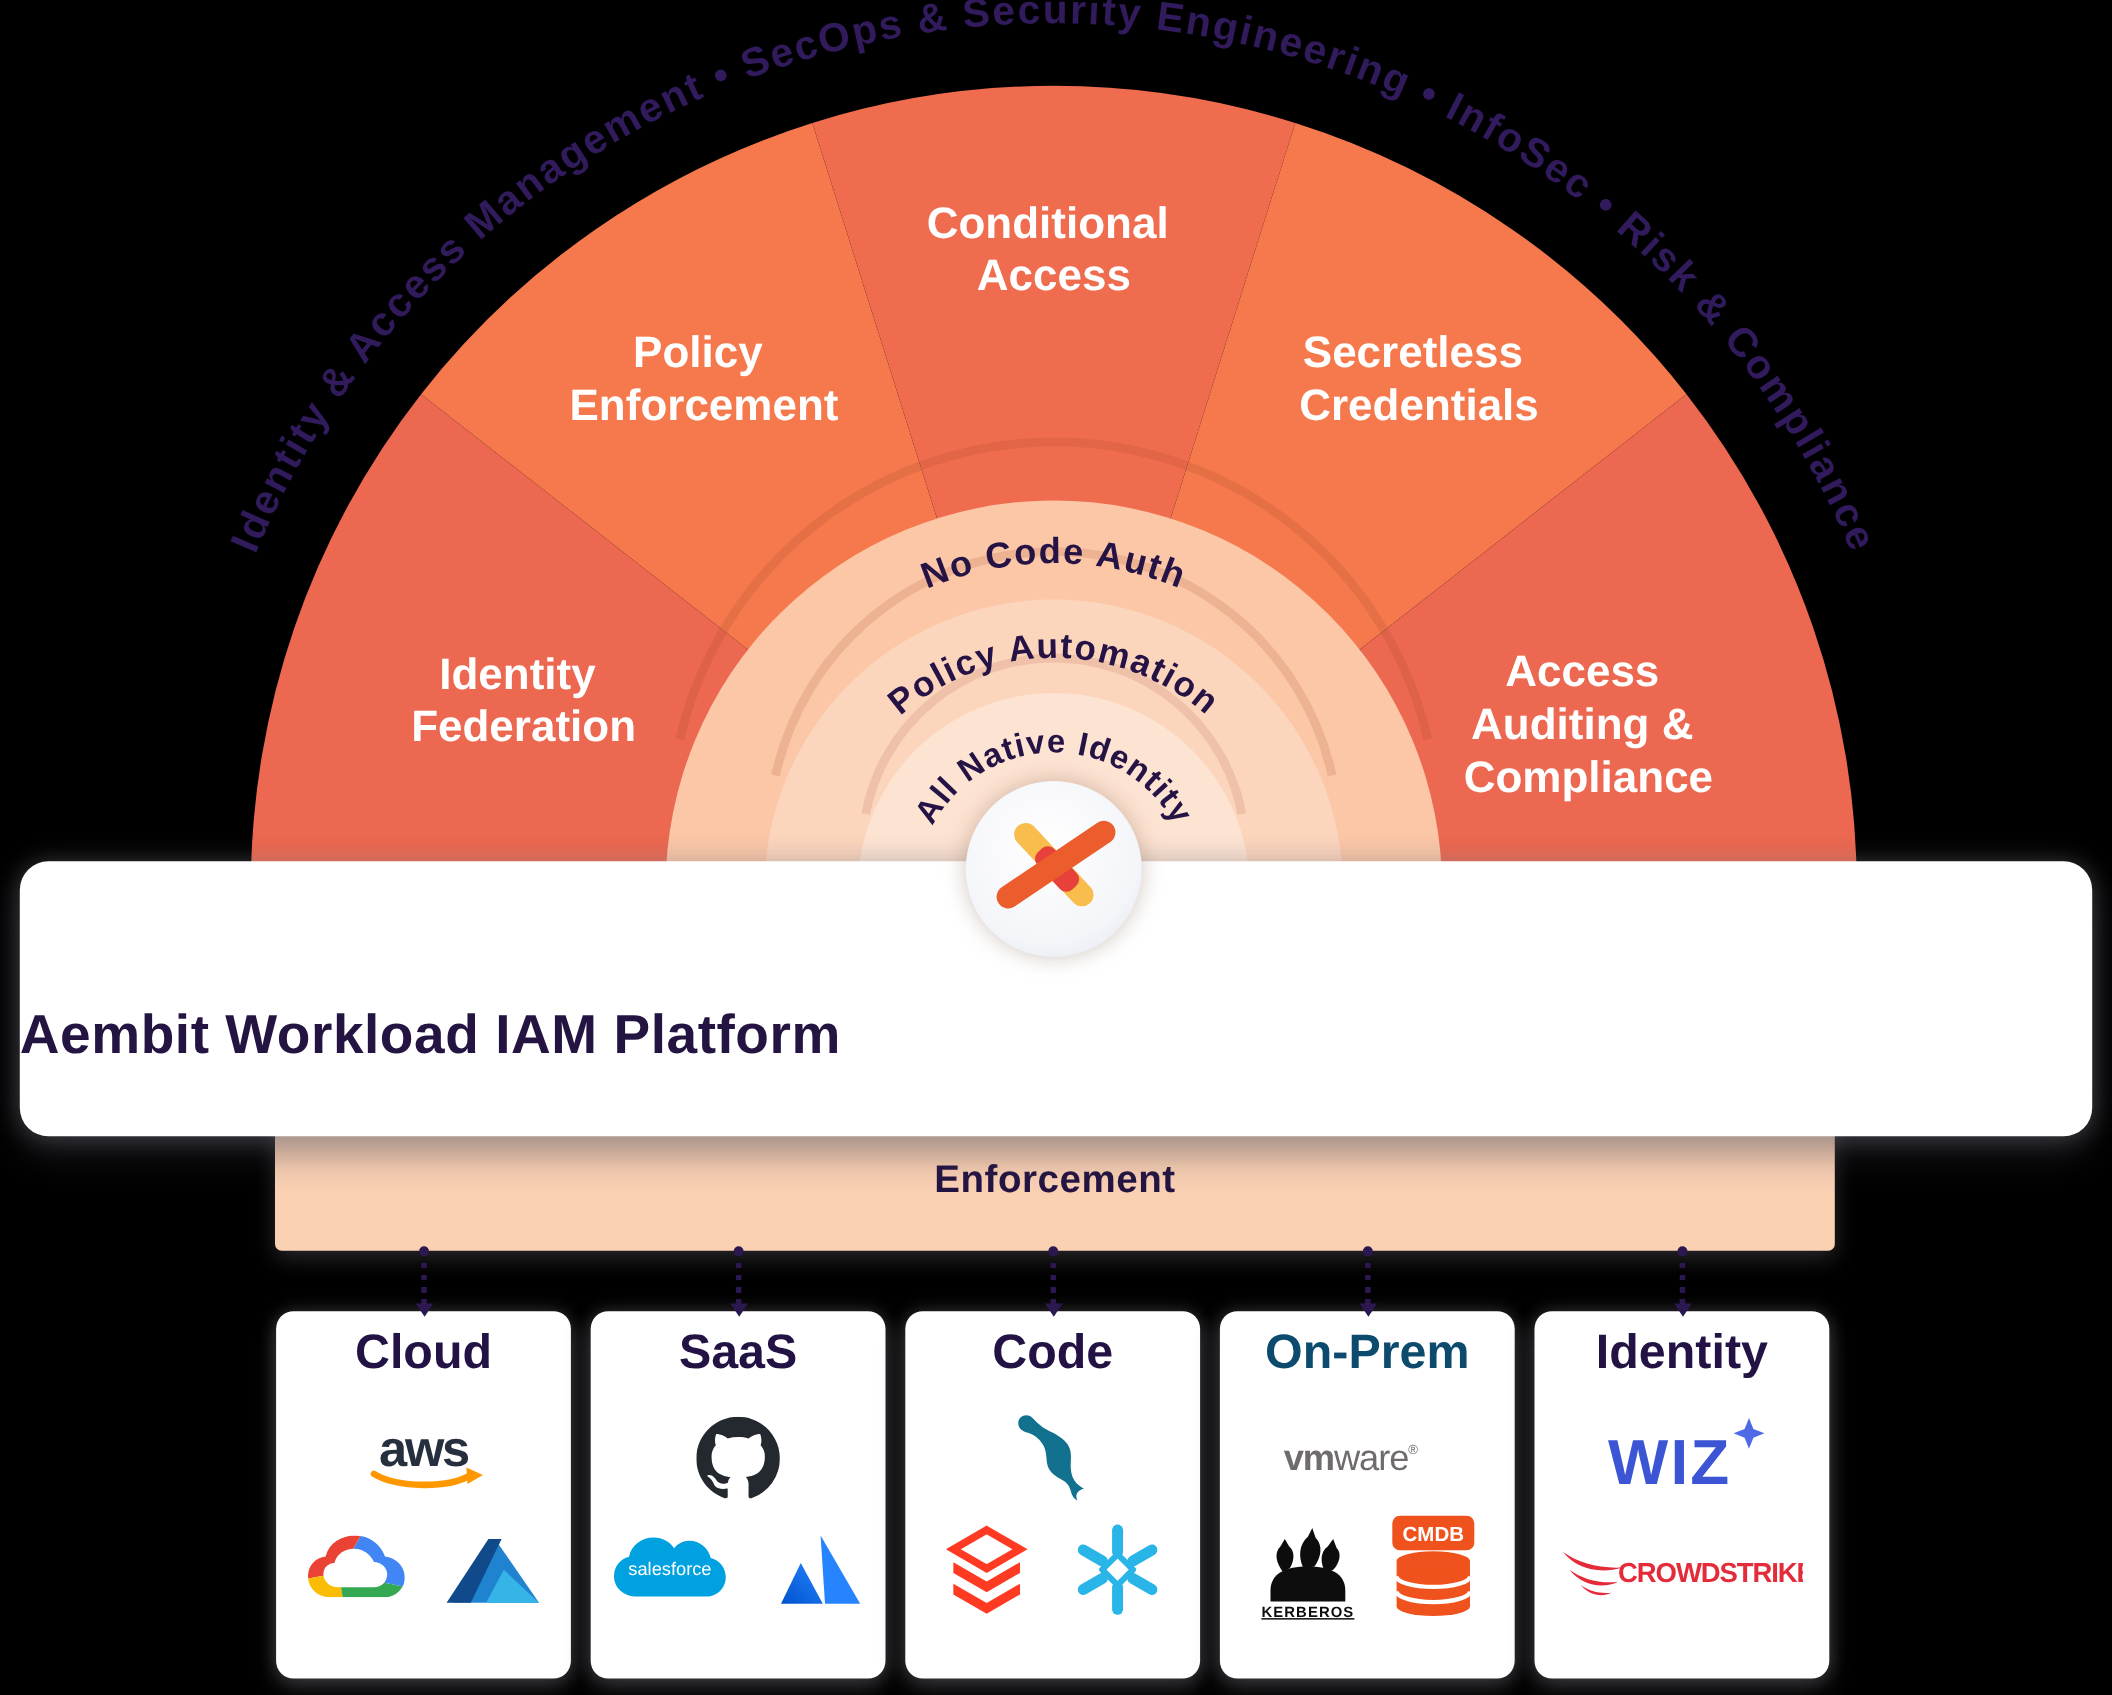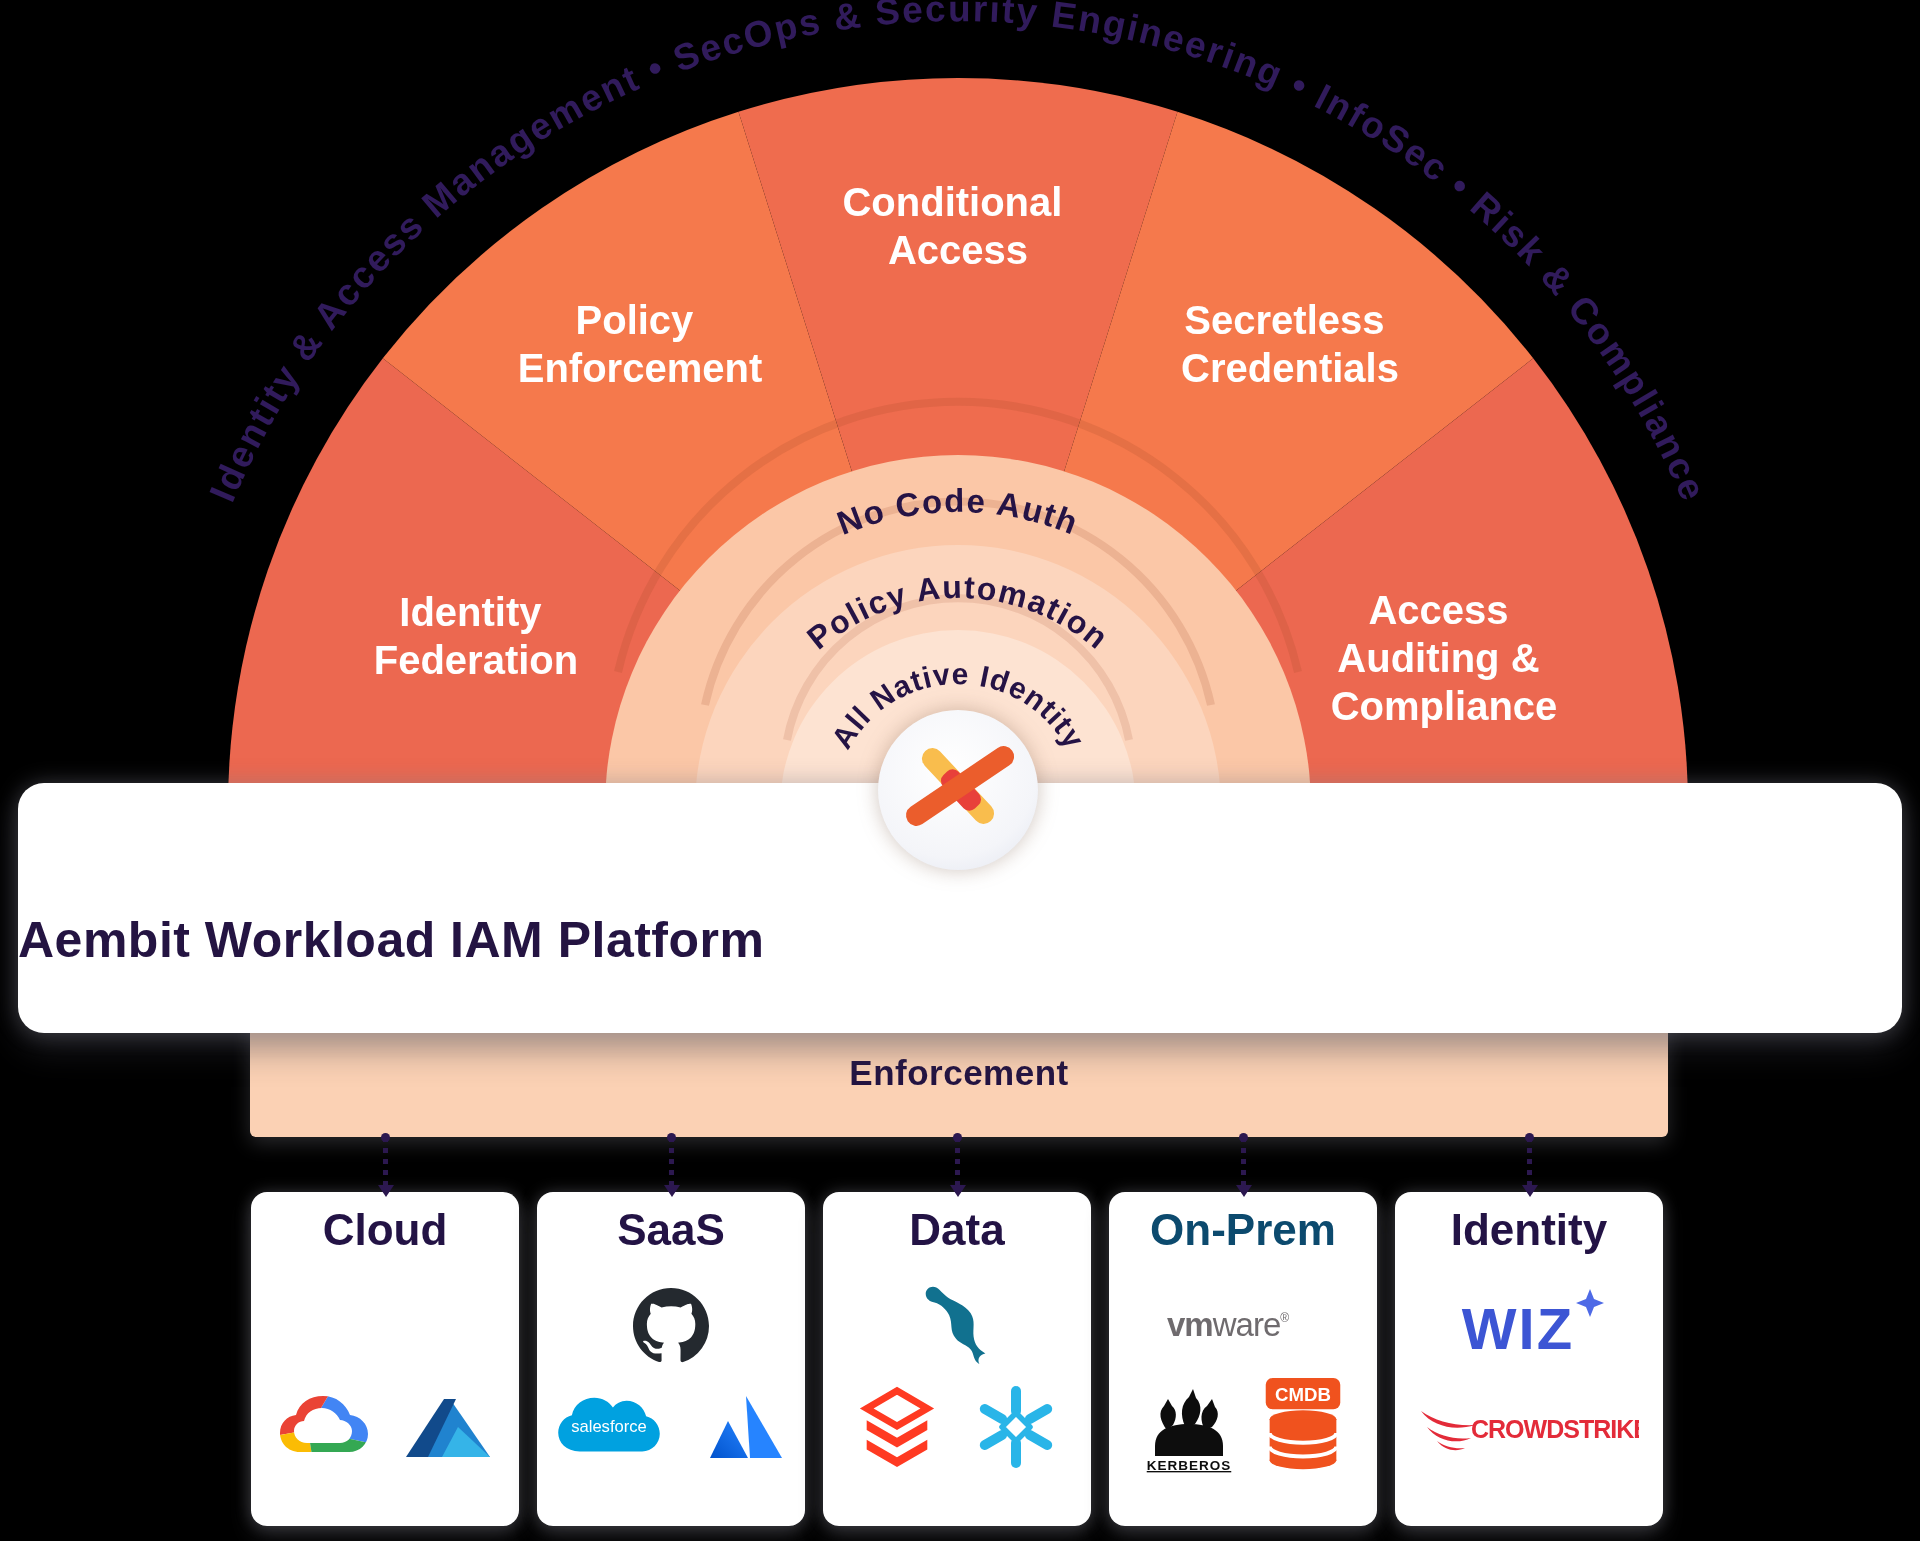--- a/index.html
+++ b/index.html
@@ -138,20 +138,27 @@
   </svg>
 
   <div class="connector" style="left:383px;"></div>
   <div class="connector" style="left:669px;"></div>
   <div class="connector" style="left:955px;"></div>
   <div class="connector" style="left:1241px;"></div>
   <div class="connector" style="left:1527px;"></div>
 
   <div class="card" style="left:251px;">
     <div class="card-title" style="color:#231345;">Cloud</div>
+    <div class="logo-main">
+      <svg width="150" height="70" viewBox="0 0 150 70">
+        <text x="75" y="42" text-anchor="middle" font-size="46" font-weight="bold" letter-spacing="-2" fill="#252f3e">aws</text>
+        <path d="M30 49 C52 62 98 62 118 50" fill="none" stroke-linecap="round" stroke-width="6" stroke="#ff9800"></path>
+        <polygon points="114,43 129,50 115,58" fill="#ff9800"></polygon>
+      </svg>
+    </div>
     <div class="logo-row">
       <svg width="100" height="82" viewBox="0 0 100 82">
         <defs>
             <clipPath id="gcClip">
           <path d="M26 66 C13 66 6 56 6 47 C6 37 13 30 22 29 C25 17 36 10 49 10 C62 10 72 18 76 29 C86 30 94 38 94 48 C94 58 86 66 75 66 Z"></path>
         </clipPath>
           </defs>
         <g clip-path="url(#gcClip)">
           <polygon points="60,0 100,0 100,58 34,44" fill="#4285f4"></polygon>
           <polygon points="0,0 60,0 34,44 0,50" fill="#ea4335"></polygon>
@@ -187,21 +194,21 @@
           <stop offset="1" stop-color="#2684ff"></stop>
         </linearGradient>
           </defs>
         <polygon points="46,8 82,70 50,70" fill="#2684ff"></polygon>
         <polygon points="28,33 48,70 10,70" fill="url(#atlGrad)"></polygon>
       </svg>
     </div>
   </div>
 
   <div class="card" style="left:823px;">
-    <div class="card-title" style="color:#231345;">Data</div>
+    <div class="card-title" style="color:#231345;">Code</div>
     <div class="logo-main">
       <svg width="110" height="88" viewBox="0 0 80 90">
         <path d="M22 8 C17 2 8 5 8 12 C8 17 12 20 17 21 C24 23 29 28 32 34 C36 43 32 50 39 58 C43 63 50 64 54 69 C58 74 56 80 63 84 C60 78 64 74 69 73 C62 69 58 64 57 56 C56 47 59 40 54 32 C48 23 37 20 31 16 C28 14 25 11 22 8 Z" fill="#11718f"></path>
       </svg>
     </div>
     <div class="logo-row" style="gap:32px;">
       <svg width="86" height="88" viewBox="0 0 86 90">
         <path d="M43 8 L74 26 L43 44 L12 26 Z" fill="none" stroke-width="7" stroke="#ff3a22"></path>
         <path d="M12 38 L43 56 L74 38 L74 48 L43 66 L12 48 Z" fill="#ff3a22"></path>
         <path d="M12 58 L43 76 L74 58 L74 68 L43 86 L12 68 Z" fill="#ff3a22"></path>

